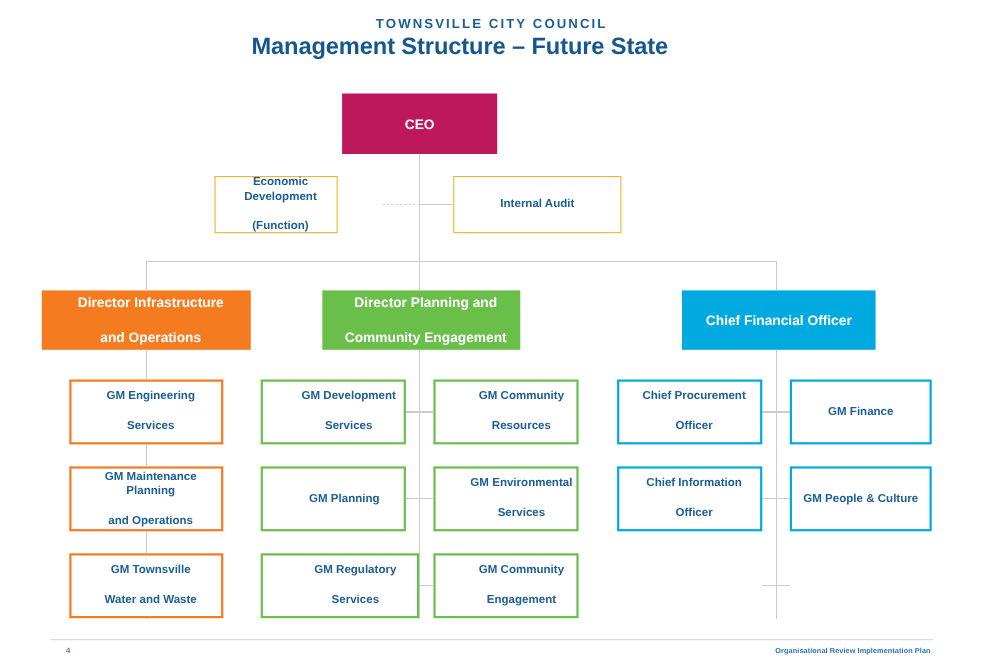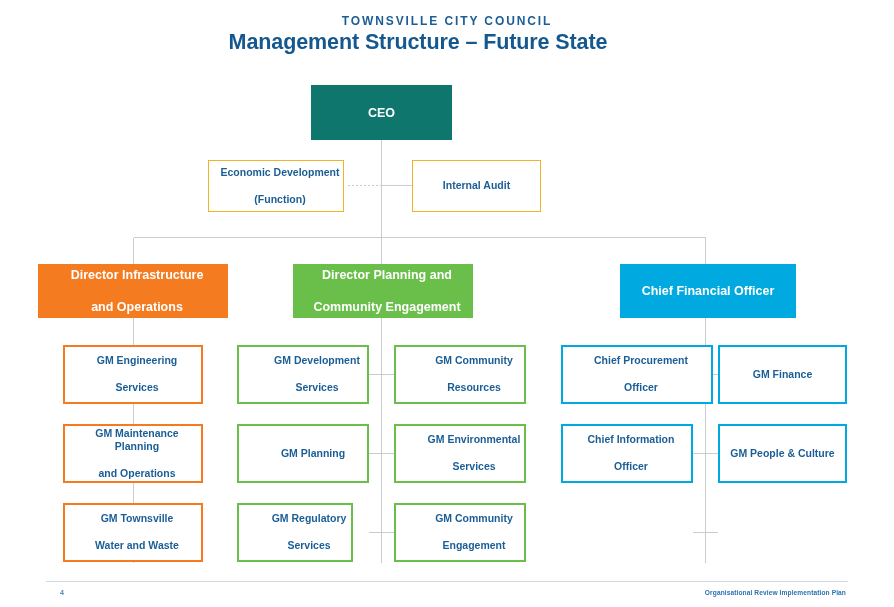--- a/index.html
+++ b/index.html
@@ -64,21 +64,21 @@
     line-height: 1.28;
     font-weight: bold;
   }
   .node span { display: block; width: 100%; padding: 0 4px; }
 
   
   .filled {
     color: #ffffff;
     font-size: 12.5px;
   }
-  .node-ceo      { background: #0f766e; }
+  .node-ceo      { background: #be185d; }
   .node-orange   { background: #f47b20; }
   .node-green    { background: #6abf4b; justify-content: flex-end; }
   .node-blue     { background: #00a9e0; }
 
   
   .outline {
     background: #ffffff;
     color: #1b5e96;
     font-size: 10.5px;
   }
@@ -147,28 +147,28 @@
       <line x1="693" y1="374.5" x2="718" y2="374.5"></line>
       <line x1="693" y1="453.5" x2="718" y2="453.5"></line>
       <line x1="693" y1="532.5" x2="718" y2="532.5"></line>
     </g>
   </svg>
 
   <div class="node filled node-ceo" style="left:311px; top:85px; width:141px; height:55px;">
     <span>CEO</span>
   </div>
 
-  <div class="node outline amber" style="left:208px; top:160px; width:136px; height:52px;justify-content:center;">
+  <div class="node outline amber" style="left:195px; top:160px; width:112px; height:52px;justify-content:center;">
     <span>
       <span>Economic Development</span><br>
       <span>(Function)</span>
     </span>
   </div>
 
-  <div class="node outline amber" style="left:412px; top:160px; width:129px; height:52px;">
+  <div class="node outline amber" style="left:412px; top:160px; width:153px; height:52px;">
     <span>Internal Audit</span>
   </div>
 
   <div class="node filled node-orange" style="left:38px; top:264px; width:190px; height:54px;">
     <span>
       <span>Director Infrastructure</span><br>
       <span>and Operations</span>
     </span>
   </div>
 
@@ -204,21 +204,21 @@
 
   <div class="node outline green" style="left:237px; top:345px; width:132px; height:59px;">
     <span>
       <span>GM Development</span><br>
       <span>Services</span>
     </span>
   </div>
   <div class="node outline green" style="left:237px; top:424px; width:132px; height:59px;">
     <span>GM Planning</span>
   </div>
-  <div class="node outline green" style="left:237px; top:503px; width:116px; height:59px;">
+  <div class="node outline green" style="left:237px; top:503px; width:144px; height:59px;">
     <span>
       <span>GM Regulatory</span><br>
       <span>Services</span>
     </span>
   </div>
 
   <div class="node outline green" style="left:394px; top:345px; width:132px; height:59px;">
     <span>
       <span>GM Community</span><br>
       <span>Resources</span>
@@ -230,21 +230,21 @@
       <span>Services</span>
     </span>
   </div>
   <div class="node outline green" style="left:394px; top:503px; width:132px; height:59px;">
     <span>
       <span>GM Community</span><br>
       <span>Engagement</span>
     </span>
   </div>
 
-  <div class="node outline blue" style="left:561px; top:345px; width:152px; height:59px;">
+  <div class="node outline blue" style="left:561px; top:345px; width:132px; height:59px;">
     <span>
       <span>Chief Procurement</span><br>
       <span>Officer</span>
     </span>
   </div>
   <div class="node outline blue" style="left:561px; top:424px; width:132px; height:59px;">
     <span>
       <span>Chief Information</span><br>
       <span>Officer</span>
     </span>

